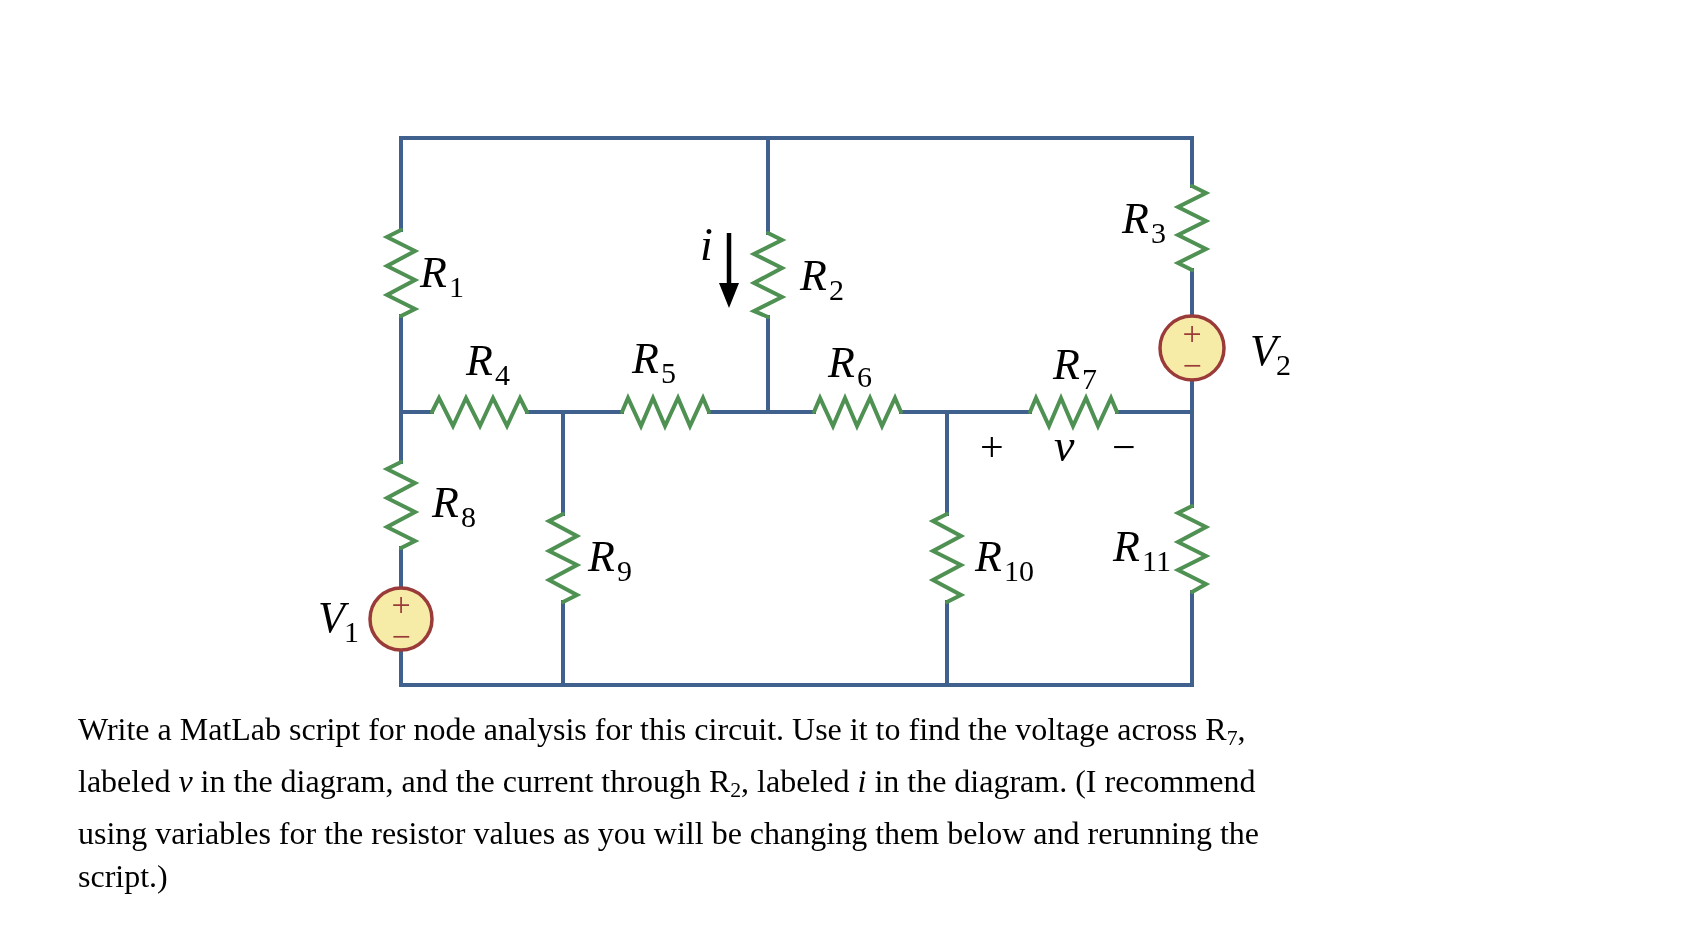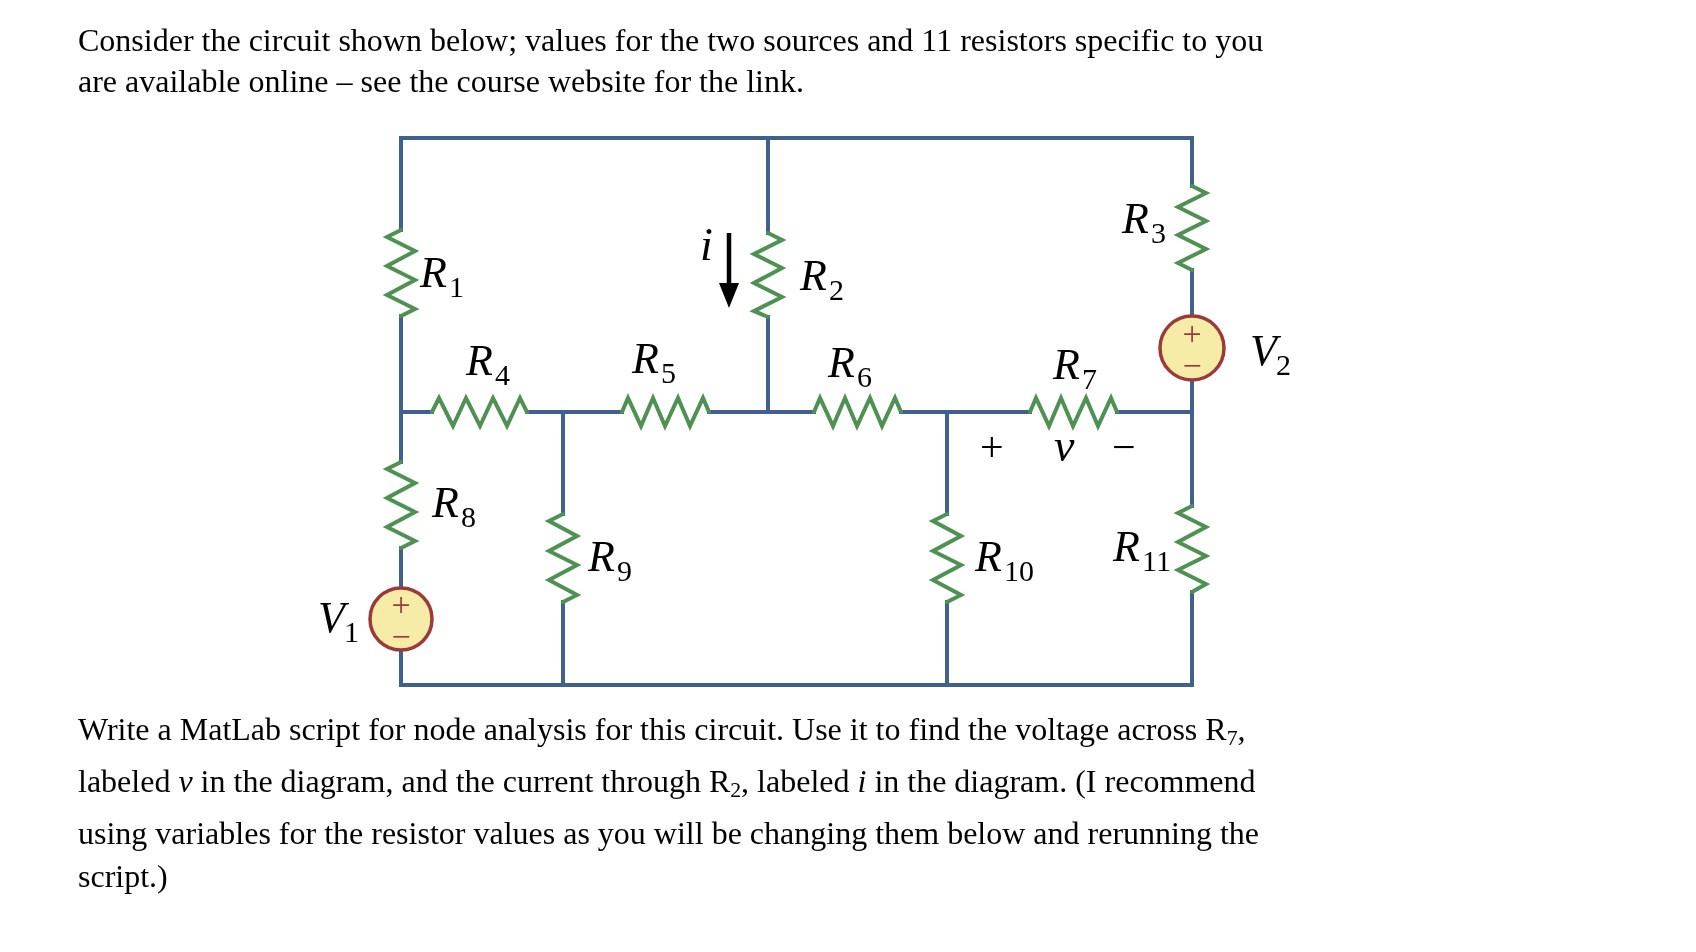--- a/index.html
+++ b/index.html
@@ -18,21 +18,21 @@
   .lbs{font:30px "Liberation Serif",serif;fill:#000;}
   .math{font:italic 46px "Liberation Serif",serif;fill:#000;}
   .mark{font:42px "Liberation Serif",serif;fill:#000;}
   .ssign{font:34px "Liberation Serif",serif;fill:var(--source_border);text-anchor:middle;}
   .arrowline{stroke:var(--arrow);stroke-width:4.5;}
   .arrowhead{fill:var(--arrow);}
 </style>
 </head>
 <body>
 
-<div class="para" id="para-top"><span>Consider the circuit shown below; values for the two sources and 11 resistors specific to you</span><br><span>are available online – see the course website for the link.</span></div>
+<div class="para" id="para-top"><br></div>
 
 <svg id="circuit-svg" width="1696" height="952" viewBox="0 0 1696 952">
 
   <line class="w" x1="401" y1="138" x2="1192" y2="138"></line>
   <line class="w" x1="401" y1="685" x2="1192" y2="685"></line>
 
   <line class="w" x1="401" y1="138" x2="401" y2="230"></line>
   <line class="w" x1="401" y1="316" x2="401" y2="462"></line>
   <line class="w" x1="401" y1="548" x2="401" y2="589"></line>
   <line class="w" x1="401" y1="650" x2="401" y2="685"></line>

